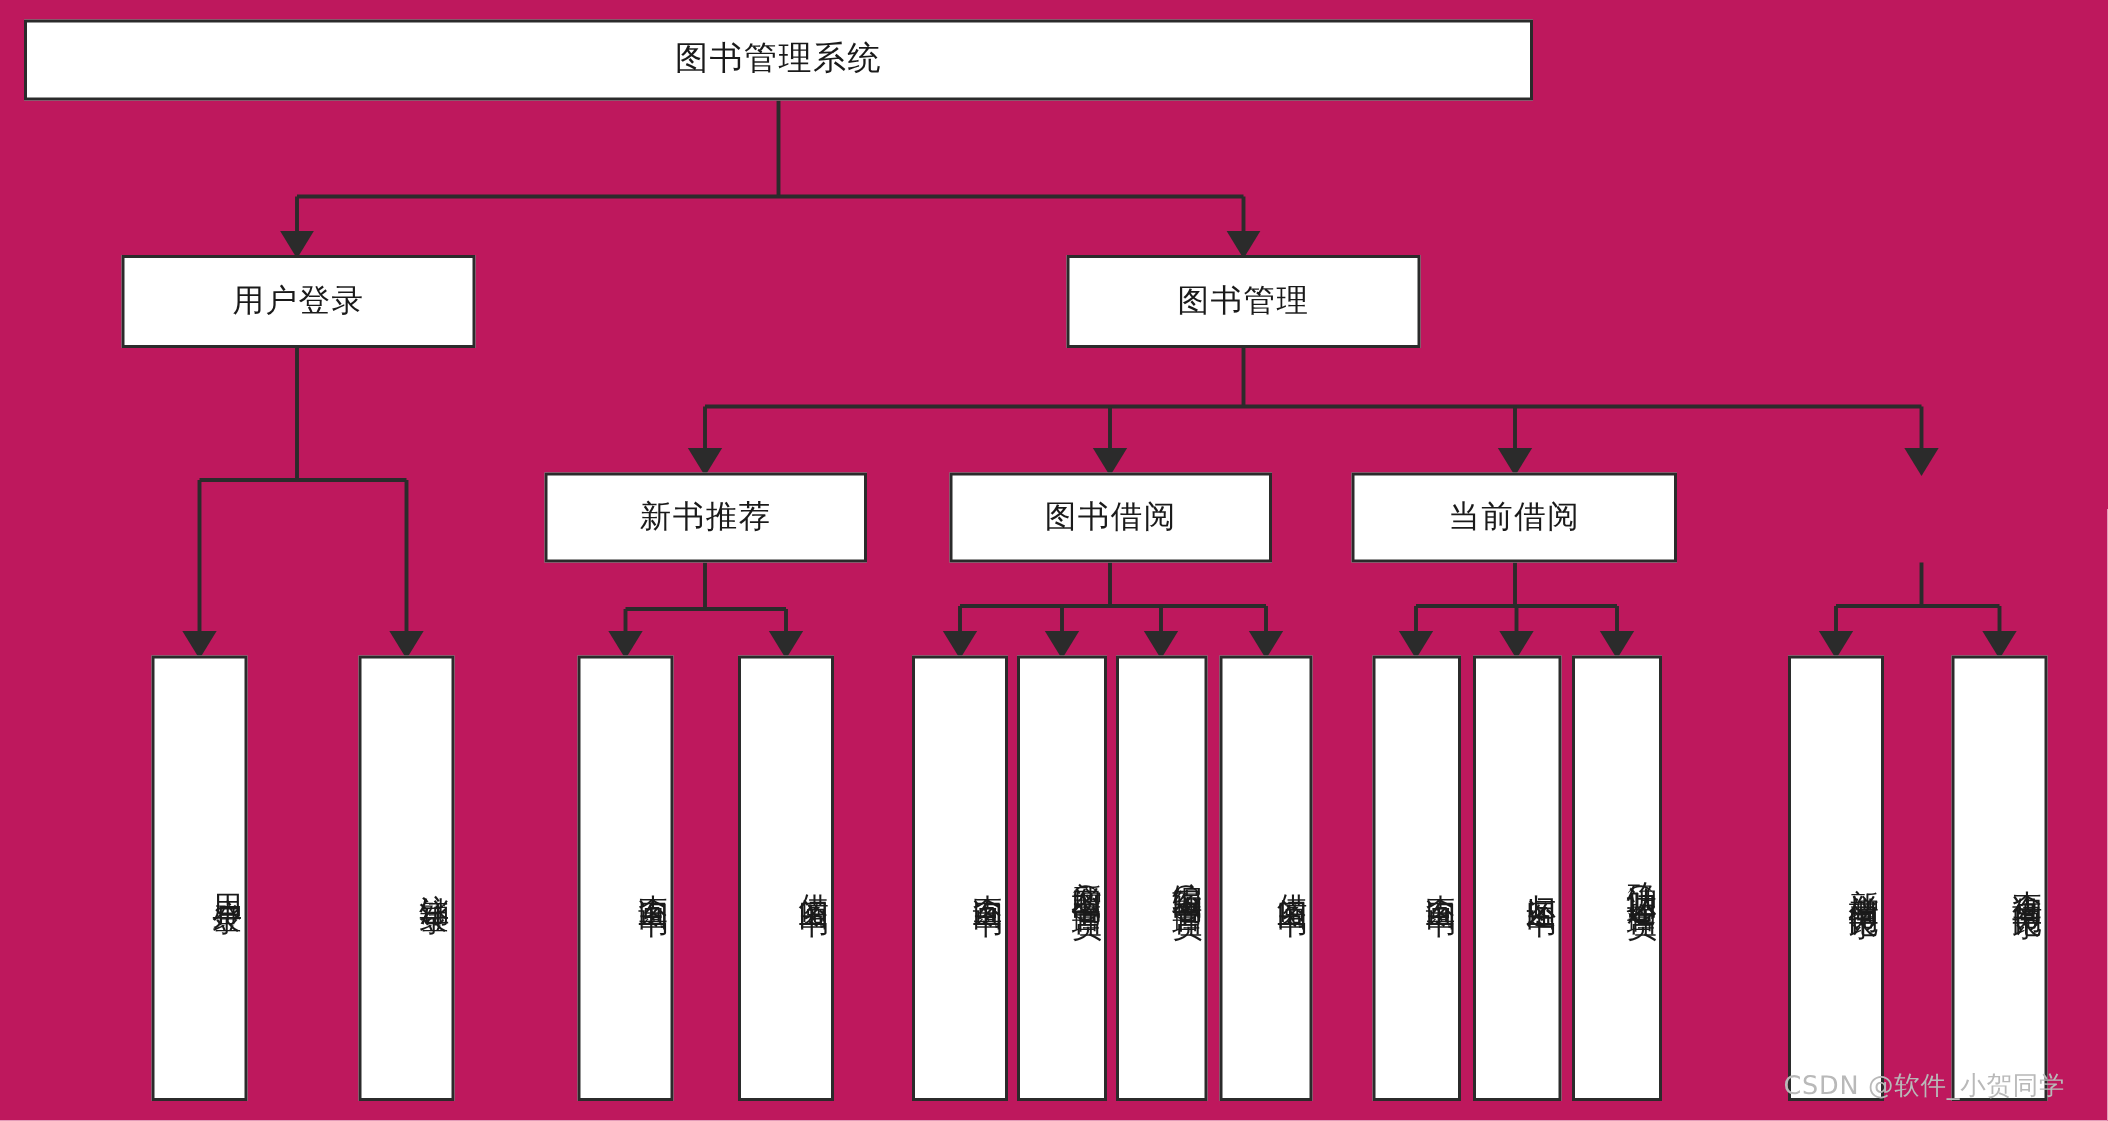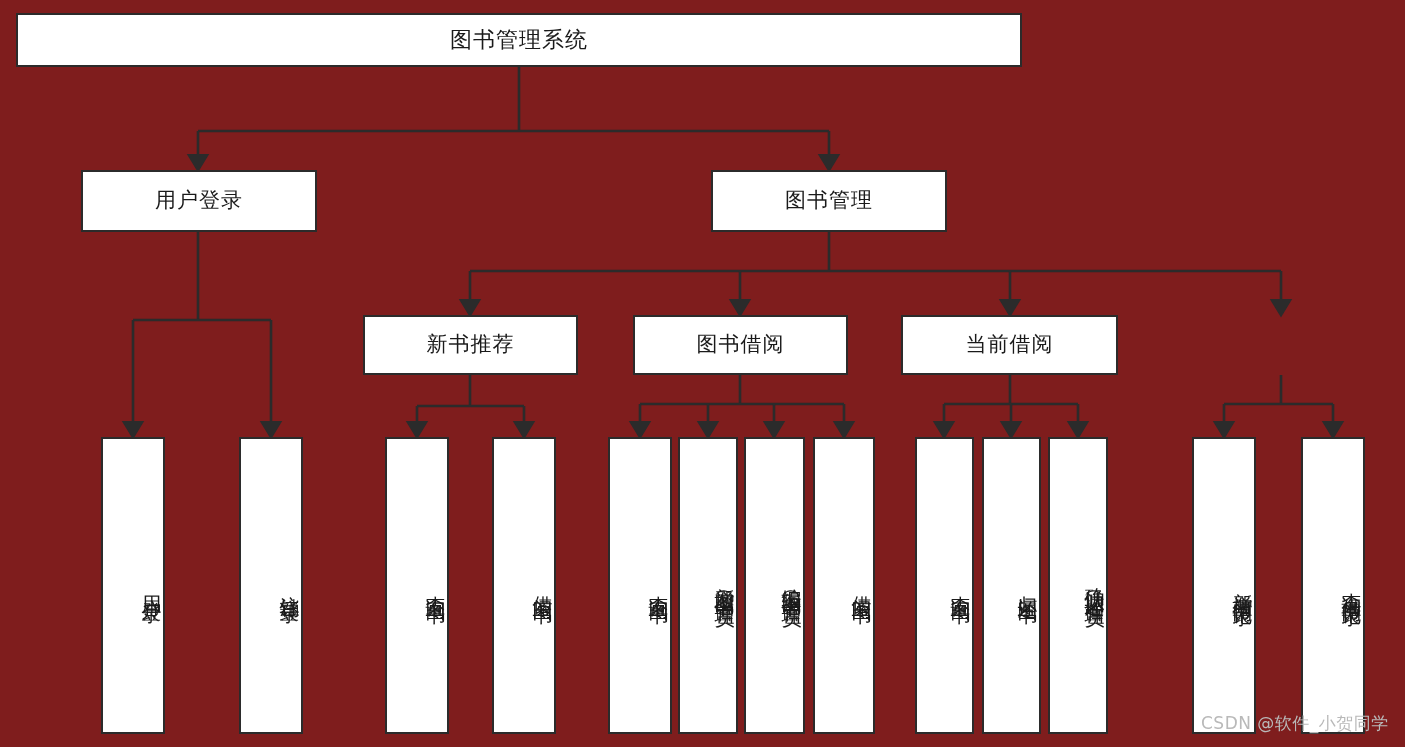--- a/index.html
+++ b/index.html
@@ -4,21 +4,21 @@
 <style>
   html, body {
     margin: 0;
     padding: 0;
     background: #ffffff;
   }
   #canvas {
     position: relative;
     width: 1405px;
     height: 747px;
-    background: #7f1d1d;
+    background: #be185d;
     font-family: "DejaVu Sans", "Liberation Sans", sans-serif;
     overflow: hidden;
   }
   #wires {
     position: absolute;
     left: 0;
     top: 0;
     width: 1405px;
     height: 747px;
     pointer-events: none;
@@ -59,21 +59,20 @@
   }
   .watermark {
     position: absolute;
     left: 1189px;
     top: 712px;
     font-size: 17px;
     color: #b9b9b9;
     letter-spacing: 0.5px;
     white-space: nowrap;
     font-family: "DejaVu Sans", "Liberation Sans", sans-serif;
-    margin-left: 12px;
   }
 </style>
 </head>
 <body>
 
 <div id="canvas">
 
   <svg id="wires" viewBox="0 0 1405 747" xmlns="http://www.w3.org/2000/svg">
     <defs>
       <marker id="arrow" markerWidth="10" markerHeight="10" refX="3.2" refY="5" orient="auto" markerUnits="strokeWidth">

